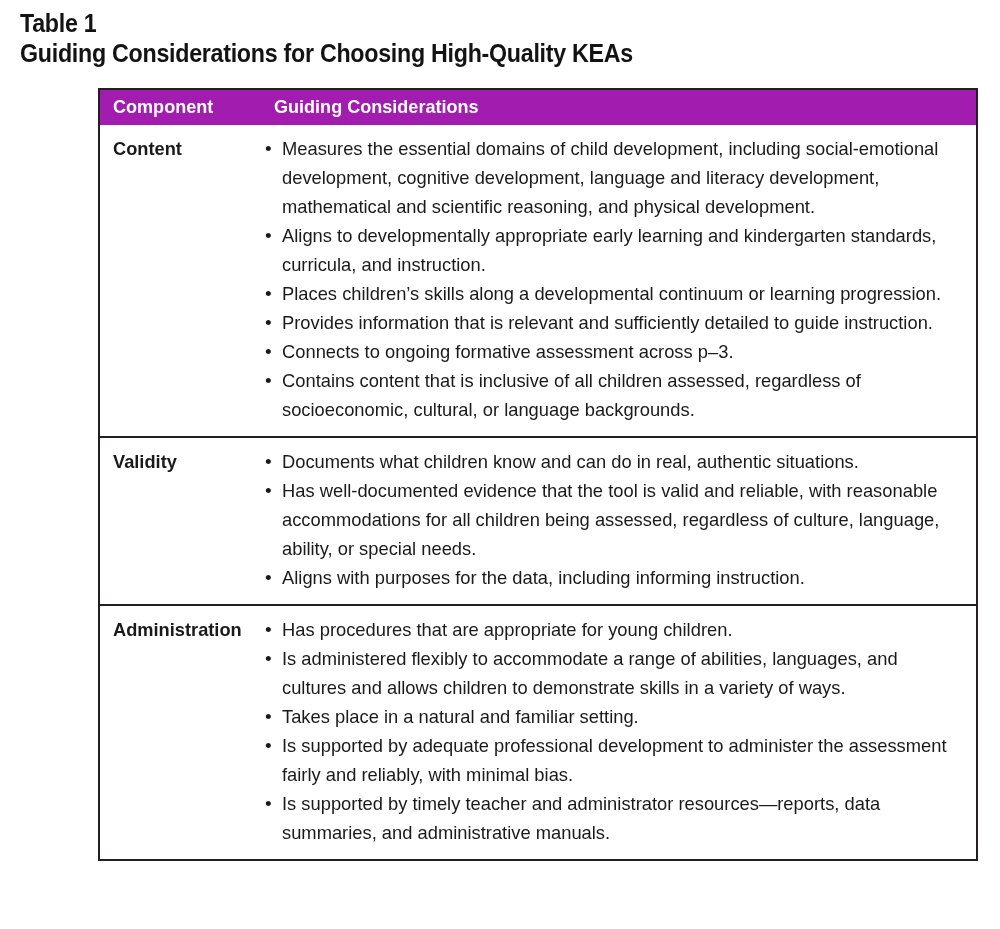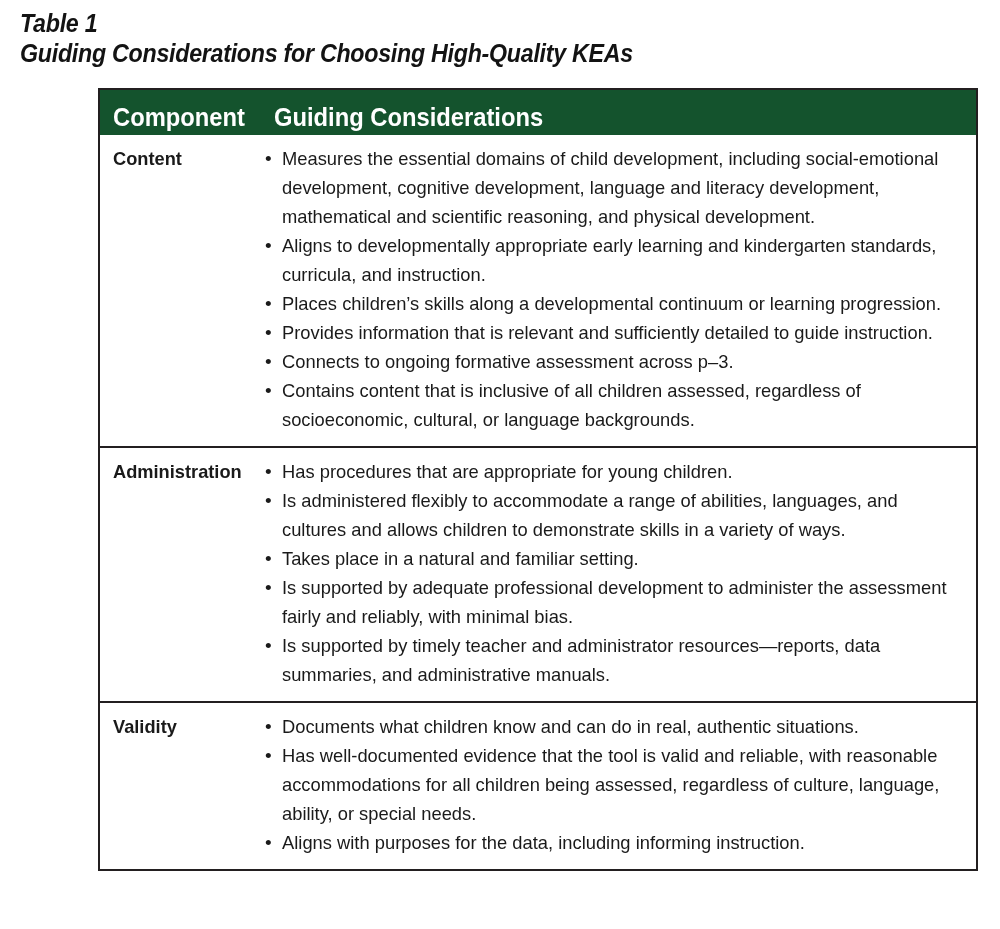--- a/index.html
+++ b/index.html
@@ -20,21 +20,20 @@
     width: 1000px;
     height: 929px;
   }
 
   
   .title-block {
     position: absolute;
     left: 20px;
     top: 8px;
     width: 960px;
-    font-style: italic;
   }
   .title-line {
     font-weight: bold;
     font-size: 25px;
     line-height: 30px;
     letter-spacing: -0.3px;
     color: #131313;
     transform: scaleX(0.93);
     transform-origin: left center;
     white-space: nowrap;
@@ -54,26 +53,26 @@
   table.kea {
     border-collapse: collapse;
     width: 100%;
     table-layout: fixed;
   }
 
   table.kea col.c-component { width: 165px; }
   table.kea col.c-considerations { width: auto; }
 
   thead th {
-    background: #14532d;
+    background: #a21caf;
     color: #ffffff;
     font-weight: bold;
-    font-size: 25px;
+    font-size: 19px;
     text-align: left;
-    padding: 16px 0 7px 0;
+    padding: 6px 0 7px 0;
     border: none;
     vertical-align: middle;
     line-height: 22px;
   }
   thead th.h-component { padding-left: 13px; }
   thead th.h-considerations { padding-left: 9px; }
   thead th span {
     display: inline-block;
     transform: scaleX(0.95);
     transform-origin: left center;
@@ -179,61 +178,61 @@
                   <span class="bullet-text">Connects to ongoing formative assessment across p–3.</span>
                 </li>
                 <li>
                   <span class="bullet-dot">•</span>
                   <span class="bullet-text">Contains content that is inclusive of all children assessed, regardless of socioeconomic, cultural, or language backgrounds.</span>
                 </li>
               </ul>
             </td>
           </tr>
           <tr>
-            <td class="component-cell"><span>Administration</span></td>
+            <td class="component-cell"><span>Validity</span></td>
             <td class="considerations-cell">
               <ul class="bullets">
                 <li>
                   <span class="bullet-dot">•</span>
-                  <span class="bullet-text">Has procedures that are appropriate for young children.</span>
-                </li>
-                <li>
-                  <span class="bullet-dot">•</span>
-                  <span class="bullet-text">Is administered flexibly to accommodate a range of abilities, languages, and cultures and allows children to demonstrate skills in a variety of ways.</span>
-                </li>
-                <li>
-                  <span class="bullet-dot">•</span>
-                  <span class="bullet-text">Takes place in a natural and familiar setting.</span>
-                </li>
-                <li>
-                  <span class="bullet-dot">•</span>
-                  <span class="bullet-text">Is supported by adequate professional development to administer the assessment fairly and reliably, with minimal bias.</span>
-                </li>
-                <li>
-                  <span class="bullet-dot">•</span>
-                  <span class="bullet-text">Is supported by timely teacher and administrator resources—reports, data summaries, and administrative manuals.</span>
+                  <span class="bullet-text">Documents what children know and can do in real, authentic situations.</span>
+                </li>
+                <li>
+                  <span class="bullet-dot">•</span>
+                  <span class="bullet-text">Has well-documented evidence that the tool is valid and reliable, with reasonable accommodations for all children being assessed, regardless of culture, language, ability, or special needs.</span>
+                </li>
+                <li>
+                  <span class="bullet-dot">•</span>
+                  <span class="bullet-text">Aligns with purposes for the data, including informing instruction.</span>
                 </li>
               </ul>
             </td>
           </tr>
           <tr>
-            <td class="component-cell"><span>Validity</span></td>
+            <td class="component-cell"><span>Administration</span></td>
             <td class="considerations-cell">
               <ul class="bullets">
                 <li>
                   <span class="bullet-dot">•</span>
-                  <span class="bullet-text">Documents what children know and can do in real, authentic situations.</span>
-                </li>
-                <li>
-                  <span class="bullet-dot">•</span>
-                  <span class="bullet-text">Has well-documented evidence that the tool is valid and reliable, with reasonable accommodations for all children being assessed, regardless of culture, language, ability, or special needs.</span>
-                </li>
-                <li>
-                  <span class="bullet-dot">•</span>
-                  <span class="bullet-text">Aligns with purposes for the data, including informing instruction.</span>
+                  <span class="bullet-text">Has procedures that are appropriate for young children.</span>
+                </li>
+                <li>
+                  <span class="bullet-dot">•</span>
+                  <span class="bullet-text">Is administered flexibly to accommodate a range of abilities, languages, and cultures and allows children to demonstrate skills in a variety of ways.</span>
+                </li>
+                <li>
+                  <span class="bullet-dot">•</span>
+                  <span class="bullet-text">Takes place in a natural and familiar setting.</span>
+                </li>
+                <li>
+                  <span class="bullet-dot">•</span>
+                  <span class="bullet-text">Is supported by adequate professional development to administer the assessment fairly and reliably, with minimal bias.</span>
+                </li>
+                <li>
+                  <span class="bullet-dot">•</span>
+                  <span class="bullet-text">Is supported by timely teacher and administrator resources—reports, data summaries, and administrative manuals.</span>
                 </li>
               </ul>
             </td>
           </tr>
         </tbody>
     </table>
   </div>
 
 </div>
 

